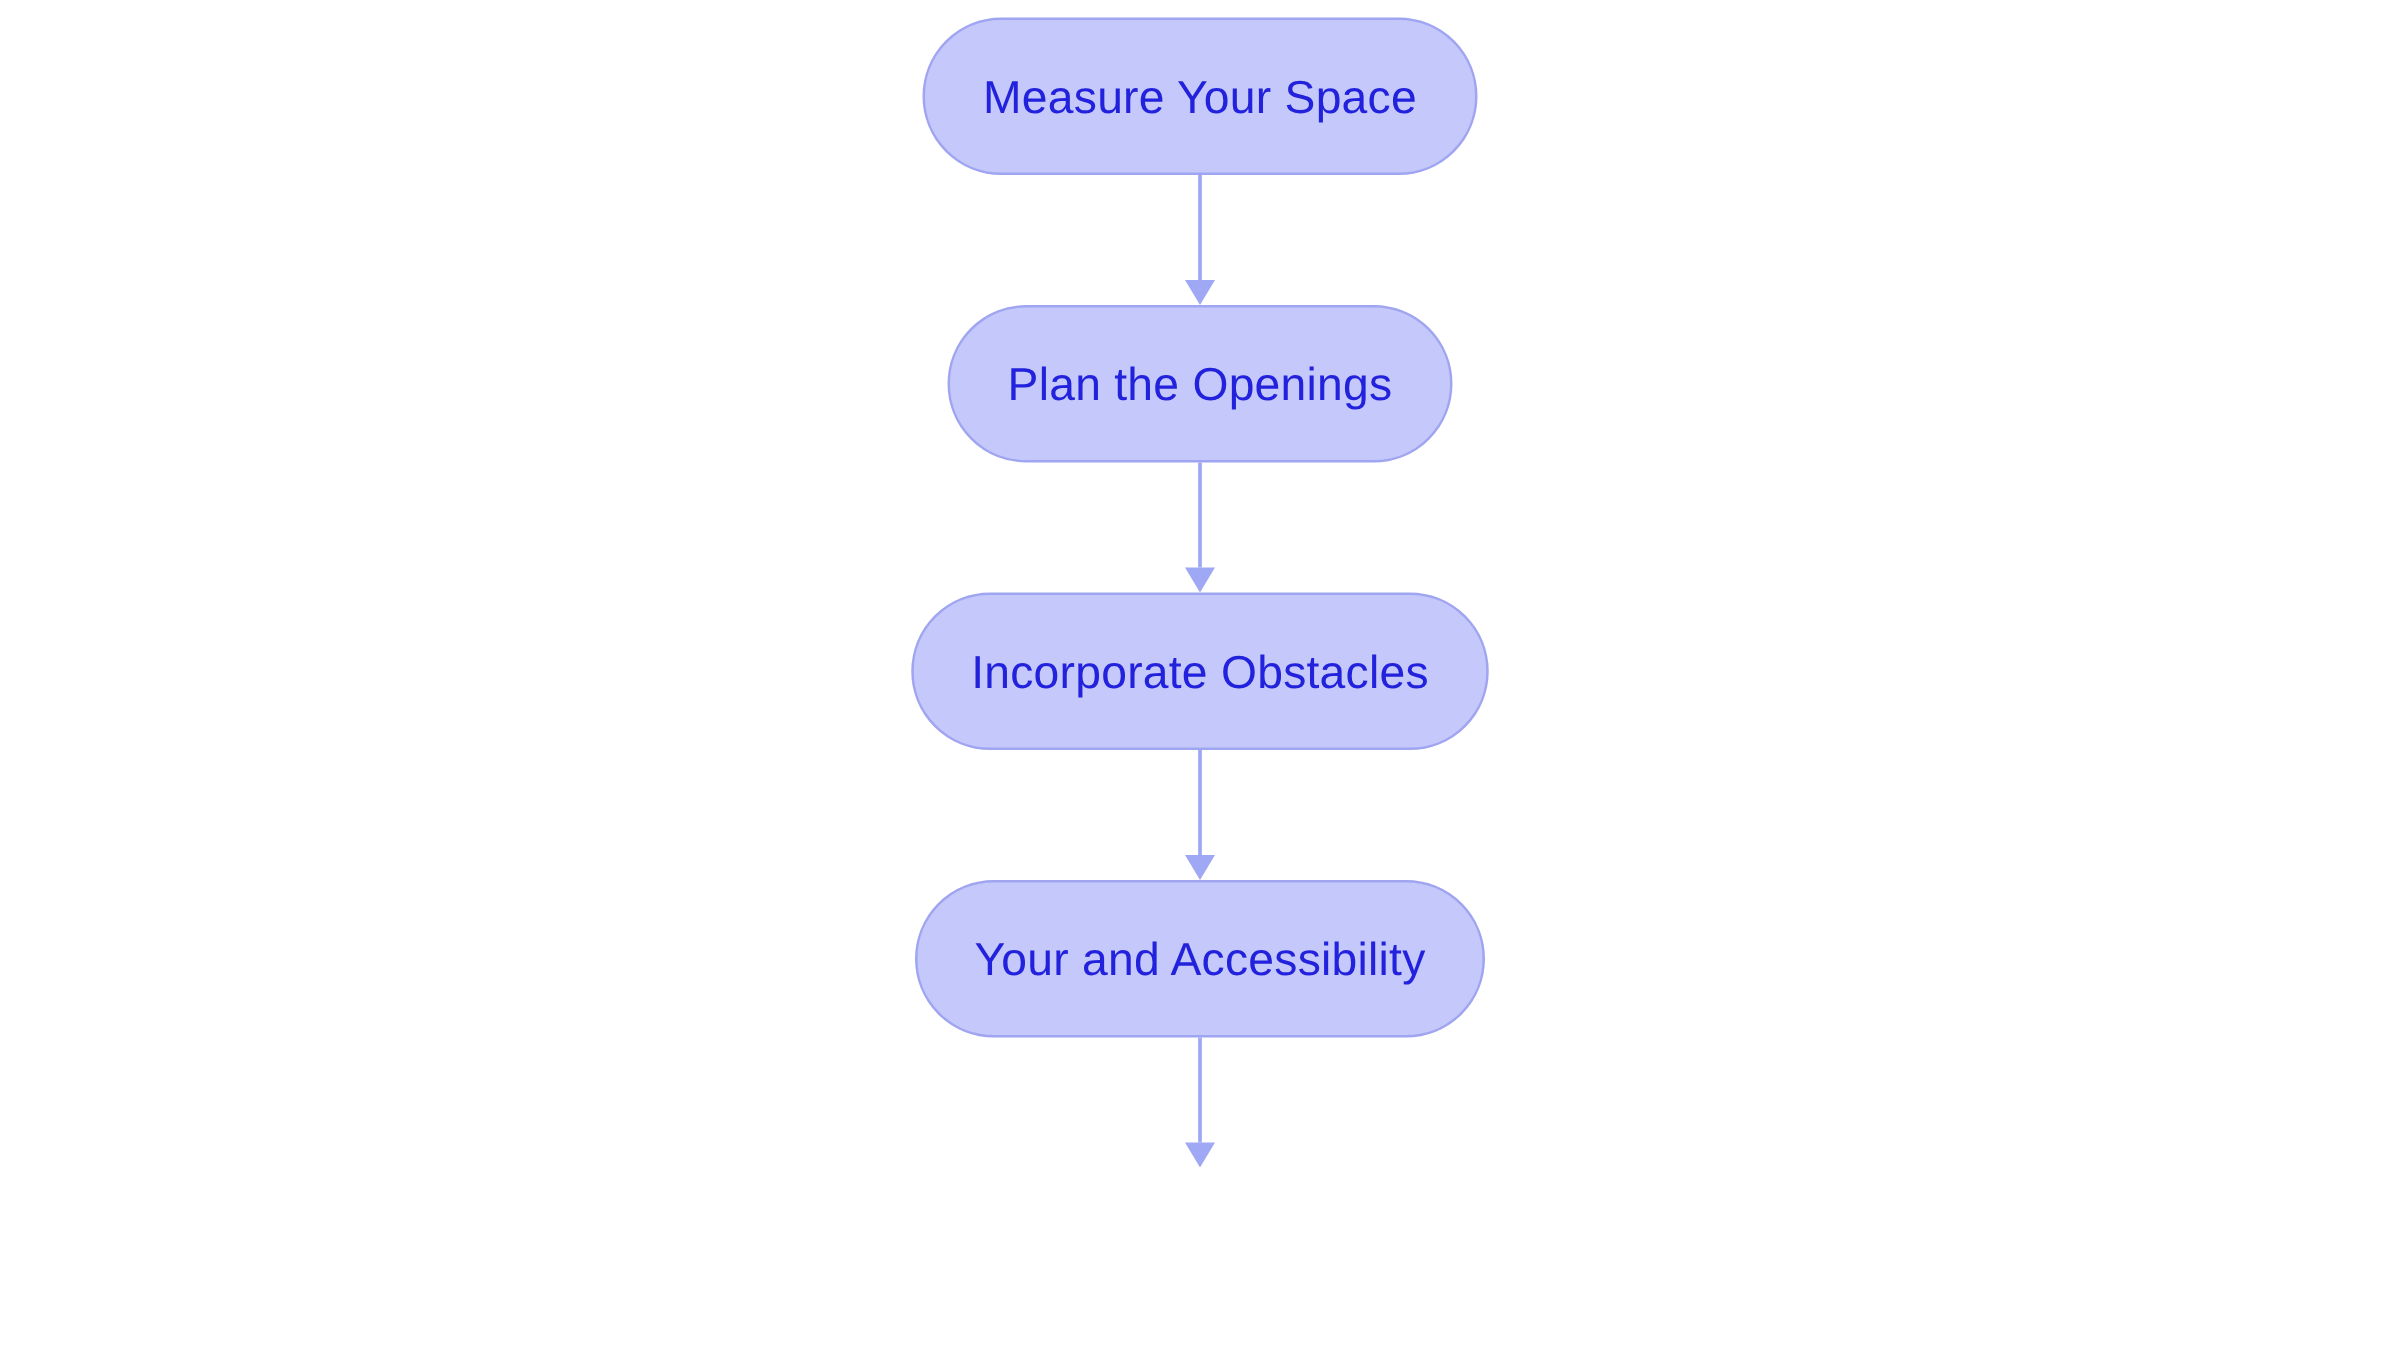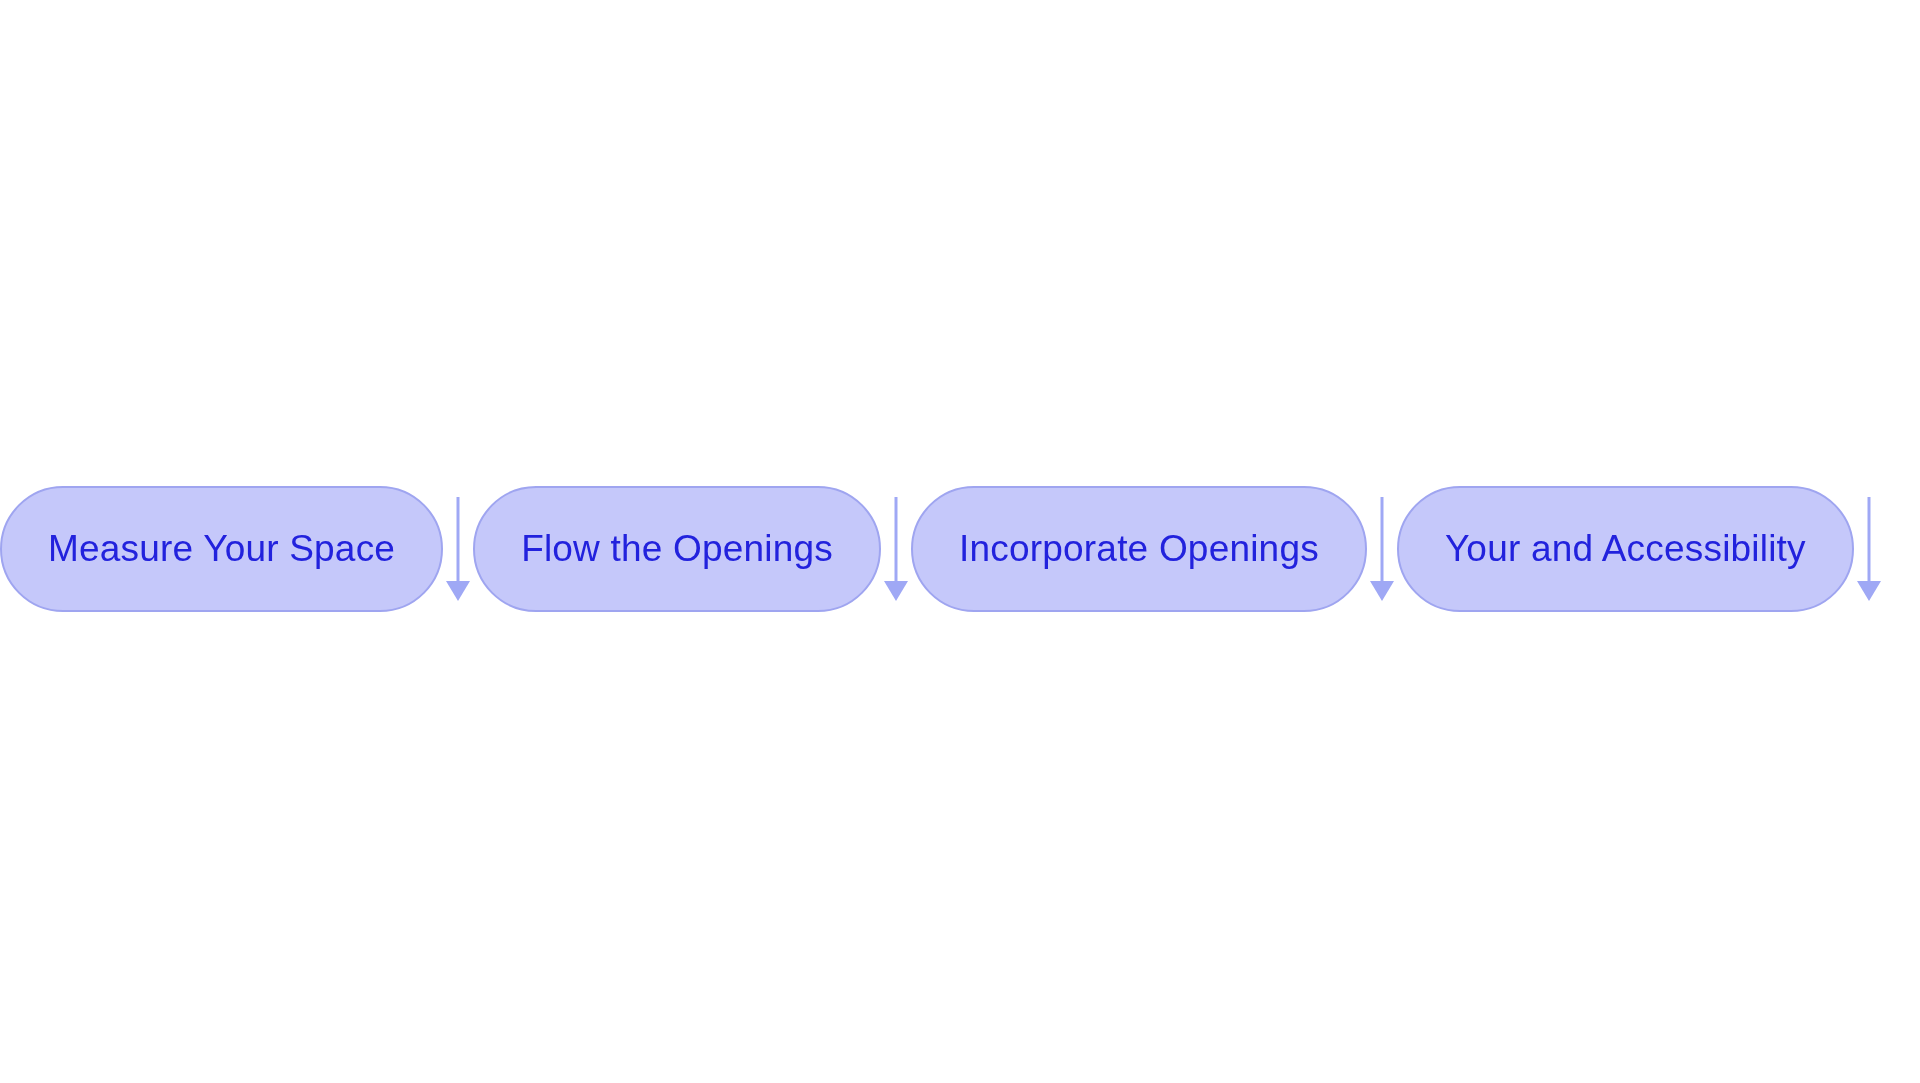--- a/index.html
+++ b/index.html
@@ -22,20 +22,21 @@
     background: #ffffff;
   }
 
   .flow-column {
     position: absolute;
     left: 0;
     top: 0;
     width: 1920px;
     height: 1083px;
     display: flex;
+    flex-direction: column;
     align-items: center;
     justify-content: flex-start;
     padding-top: 14px;
     box-sizing: border-box;
   }
 
   .flow-node {
     box-sizing: border-box;
     height: 126px;
     border-radius: 63px;
@@ -74,30 +75,30 @@
     <div class="flow-node">
       <span class="flow-node-label">Measure Your Space</span>
     </div>
 
     <svg class="flow-connector" viewBox="0 0 30 104">
       <line x1="15" y1="0" x2="15" y2="84" stroke="#9fa8f5" stroke-width="3"></line>
       <polygon points="3,84 27,84 15,104" fill="#9fa8f5"></polygon>
     </svg>
 
     <div class="flow-node">
-      <span class="flow-node-label">Flow the Openings</span>
+      <span class="flow-node-label">Plan the Openings</span>
     </div>
 
     <svg class="flow-connector" viewBox="0 0 30 104">
       <line x1="15" y1="0" x2="15" y2="84" stroke="#9fa8f5" stroke-width="3"></line>
       <polygon points="3,84 27,84 15,104" fill="#9fa8f5"></polygon>
     </svg>
 
     <div class="flow-node">
-      <span class="flow-node-label">Incorporate Openings</span>
+      <span class="flow-node-label">Incorporate Obstacles</span>
     </div>
 
     <svg class="flow-connector" viewBox="0 0 30 104">
       <line x1="15" y1="0" x2="15" y2="84" stroke="#9fa8f5" stroke-width="3"></line>
       <polygon points="3,84 27,84 15,104" fill="#9fa8f5"></polygon>
     </svg>
 
     <div class="flow-node">
       <span class="flow-node-label">Your and Accessibility</span>
     </div>

